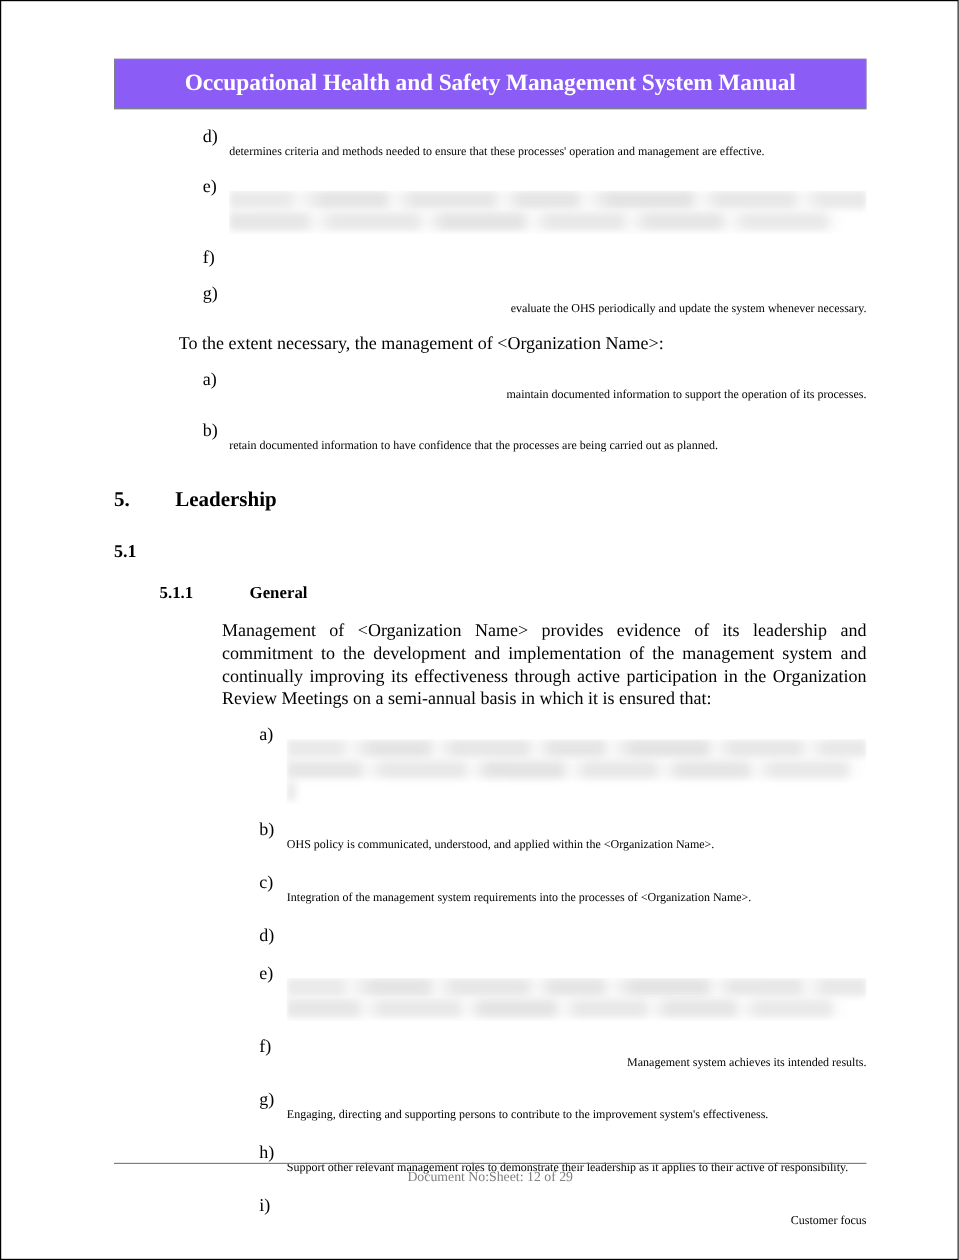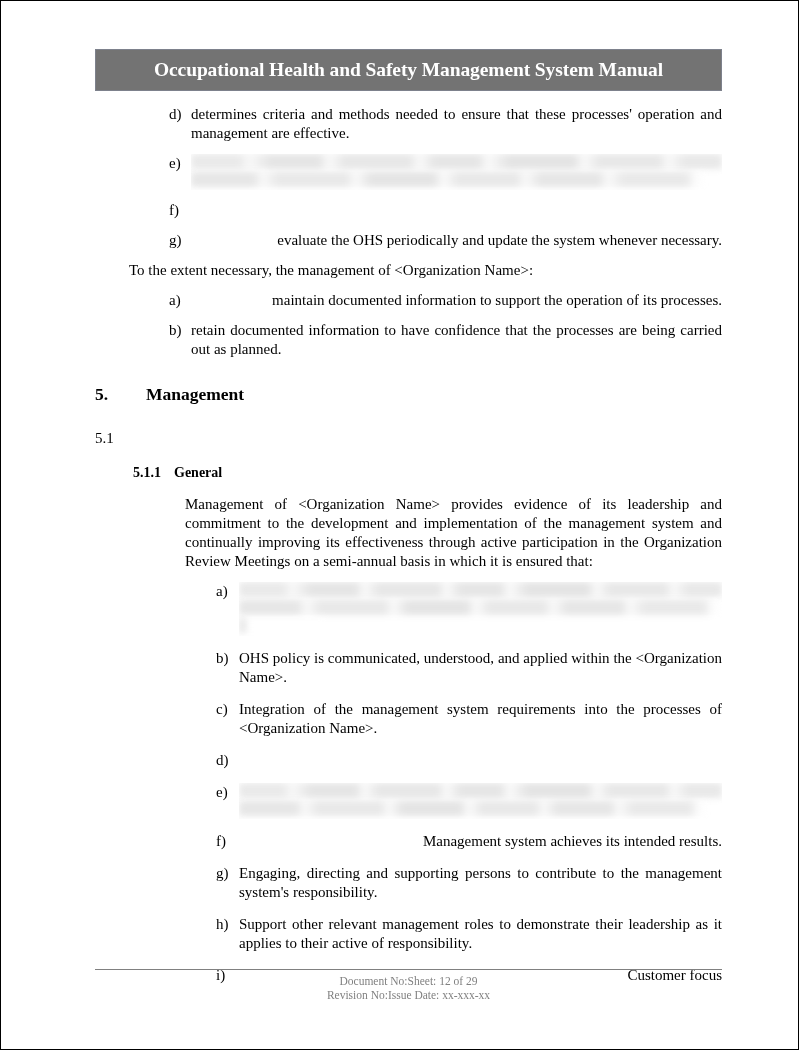--- a/index.html
+++ b/index.html
@@ -34,21 +34,21 @@
   }
 
   
   .doc-header {
     position: absolute;
     left: 0;
     top: 48px;
     width: 627px;
     height: 42px;
     box-sizing: border-box;
-    background: #737373;
+    background: #8b5cf6;
     border: 1px solid #7d818c;
     display: flex;
     align-items: center;
     justify-content: center;
   }
   .doc-header-title {
     color: #ffffff;
     font-family: "Liberation Serif", "DejaVu Serif", serif;
     font-weight: bold;
     font-size: 19.5px;
@@ -77,72 +77,74 @@
     margin-bottom: 11px;
   }
   .marker {
     flex: 0 0 auto;
     font-size: 15px;
     line-height: 19px;
     text-align: left;
   }
   .item-body {
     flex: 1 1 auto;
-    font-size: 15px;
+    font-size: 10px;
     line-height: 19px;
     text-align: justify;
+    margin-top: 12px;
   }
   .item-body.nojust { text-align: right; }
 
   
   .list-a .marker { width: 22px; margin-left: 74px; }
   
   .list-b .marker { width: 23px; margin-left: 121px; }
   .list-b { margin-top: 2px; }
   .list-b .list-item { margin-bottom: 13px; }
 
   
   .para {
     font-size: 15px;
     line-height: 19px;
     text-align: justify;
     margin: 0 0 11px 0;
   }
-  .para-indent-a { margin-left: 34px; }
+  .para-indent-a { margin-left: 54px; }
   .para-indent-b { margin-left: 90px; }
   .para-indent-b.tight { margin-bottom: 12px; }
 
   
   .h1row {
     display: flex;
     align-items: baseline;
     font-weight: bold;
     font-size: 17.5px;
     line-height: 22px;
     margin: 24px 0 0 0;
   }
   .h1row .num { width: 51px; flex: 0 0 auto; }
 
   .h2row {
     display: flex;
     align-items: flex-start;
-    font-weight: normal;
+    font-weight: bold;
     font-size: 15px;
     line-height: 20px;
     margin: 23px 0 0 0;
   }
   .h2row .num { width: 48px; flex: 0 0 auto; }
 
   .h3row {
     display: flex;
     align-items: flex-end;
     font-weight: bold;
     font-size: 14px;
     line-height: 19px;
     margin: 15px 0 0 38px;
+    gap: 34px;
   }
   .h3row .num { width: 41px; flex: 0 0 auto; }
 
   
   .redacted {
     position: relative;
     overflow: hidden;
   }
   .redacted .blur-line {
     height: 15px;
@@ -230,21 +232,21 @@
             <span class="item-body nojust">maintain documented information to support the operation of its processes.</span>
           </li>
           <li class="list-item">
             <span class="marker">b)</span>
             <span class="item-body">retain documented information to have confidence that the processes are being carried out as planned.</span>
           </li>
         </ul>
 
       <div class="h1row">
         <span class="num">5.</span>
-        <span>Management</span>
+        <span>Leadership</span>
       </div>
 
       <div class="h2row">
         <span class="num">5.1</span>
       </div>
 
       <div class="h3row">
         <span class="num">5.1.1</span>
         <span>General</span>
       </div>
@@ -280,39 +282,35 @@
               <div class="blur-line blur-l1"></div>
               <div class="blur-line blur-l2" style="width: 97%;"></div>
             </span>
           </li>
           <li class="list-item">
             <span class="marker">f)</span>
             <span class="item-body nojust">Management system achieves its intended results.</span>
           </li>
           <li class="list-item">
             <span class="marker">g)</span>
-            <span class="item-body">Engaging, directing and supporting persons to contribute to the management system's responsibility.</span>
+            <span class="item-body">Engaging, directing and supporting persons to contribute to the improvement system's effectiveness.</span>
           </li>
           <li class="list-item">
             <span class="marker">h)</span>
             <span class="item-body">Support other relevant management roles to demonstrate their leadership as it applies to their active of responsibility.</span>
           </li>
           <li class="list-item">
             <span class="marker">i)</span>
             <span class="item-body nojust">Customer focus</span>
           </li>
         </ul>
 
     </div>
 
     <div class="footer">
       <div class="footer-row">
         <span class="footer-left">Document No:</span>
         <span class="footer-right">Sheet: 12 of 29</span>
       </div>
-      <div class="footer-row">
-        <span class="footer-left">Revision No:</span>
-        <span class="footer-right">Issue Date: xx-xxx-xx</span>
-      </div>
     </div>
 
   </div>
 </div>
 
 </body></html>

